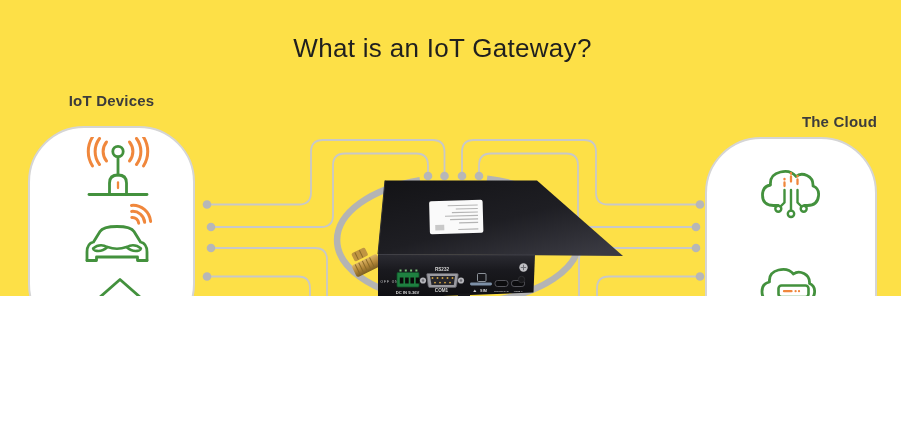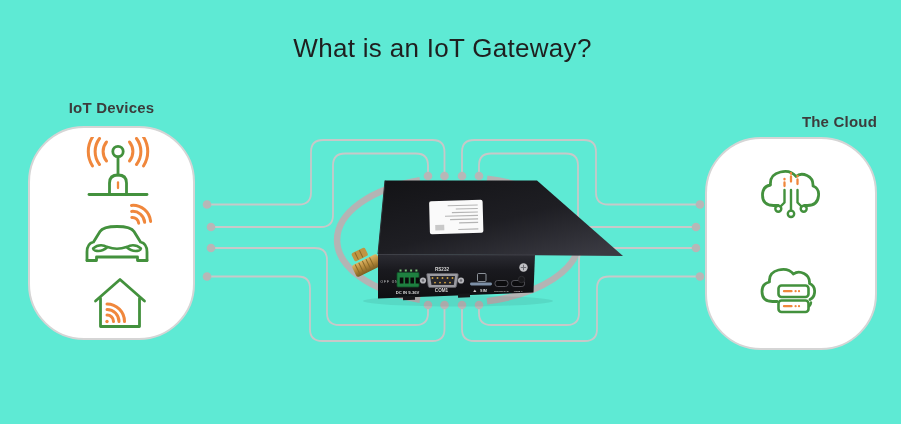--- a/index.html
+++ b/index.html
@@ -1,26 +1,26 @@
 <!DOCTYPE html>
 <html style="--green: #43913D; --orange: #F0873C; --line-gray: #C8C8C8; --ring-gray: #B4B4B4; --dot-gray: #B7B7B7; --panel-border: #D5D5D5; --title-text: #1F1F1F; --panel-title-text: #3C3C3C;"><head>
 <meta charset="utf-8">
 <style>
   html,body{margin:0;padding:0;background:#fff;}
-  #stage{position:relative;width:901px;height:424px;background:#5eead4;overflow:hidden;
+  #stage{position:relative;width:901px;height:296px;background:#fde047;overflow:hidden;
          font-family:"Liberation Sans",sans-serif;}
   .main-title{position:absolute;left:-8px;top:33px;width:901px;text-align:center;
 
               font-size:26px;font-weight:500;letter-spacing:.3px;color:var(--title-text);}
   .panel{position:absolute;background:#fff;border:2px solid var(--panel-border);}
   .panel-left{left:28px;top:126px;width:163px;height:210px;border-radius:56px;}
   .panel-right{left:705px;top:137px;width:168px;height:209px;border-radius:56px;}
   .panel-title{position:absolute;text-align:center;font-size:15px;font-weight:bold;
                letter-spacing:.2px;color:var(--panel-title-text);}
-  .pt-left{left:28px;top:99px;width:167px;}
+  .pt-left{left:28px;top:92px;width:167px;}
   .pt-right{left:705px;top:113px;width:172px;text-align:right;}
   .icon{position:absolute;}
   svg{display:block;}
   .gl{fill:none;stroke:var(--line-gray);stroke-width:1.8px;}
   .ring{fill:none;stroke:var(--ring-gray);stroke-width:6.5px;}
   .cdot{fill:var(--dot-gray);}
   .ic-g{fill:none;stroke:var(--green);stroke-width:2.8px;stroke-linecap:round;stroke-linejoin:round;}
   .ic-g2{fill:none;stroke:var(--green);stroke-width:2.4px;stroke-linecap:round;stroke-linejoin:round;}
   .ic-o{fill:none;stroke:var(--orange);stroke-width:3px;stroke-linecap:round;stroke-linejoin:round;}
   .ic-o2{fill:none;stroke:var(--orange);stroke-width:2.3px;stroke-linecap:round;stroke-linejoin:round;}

